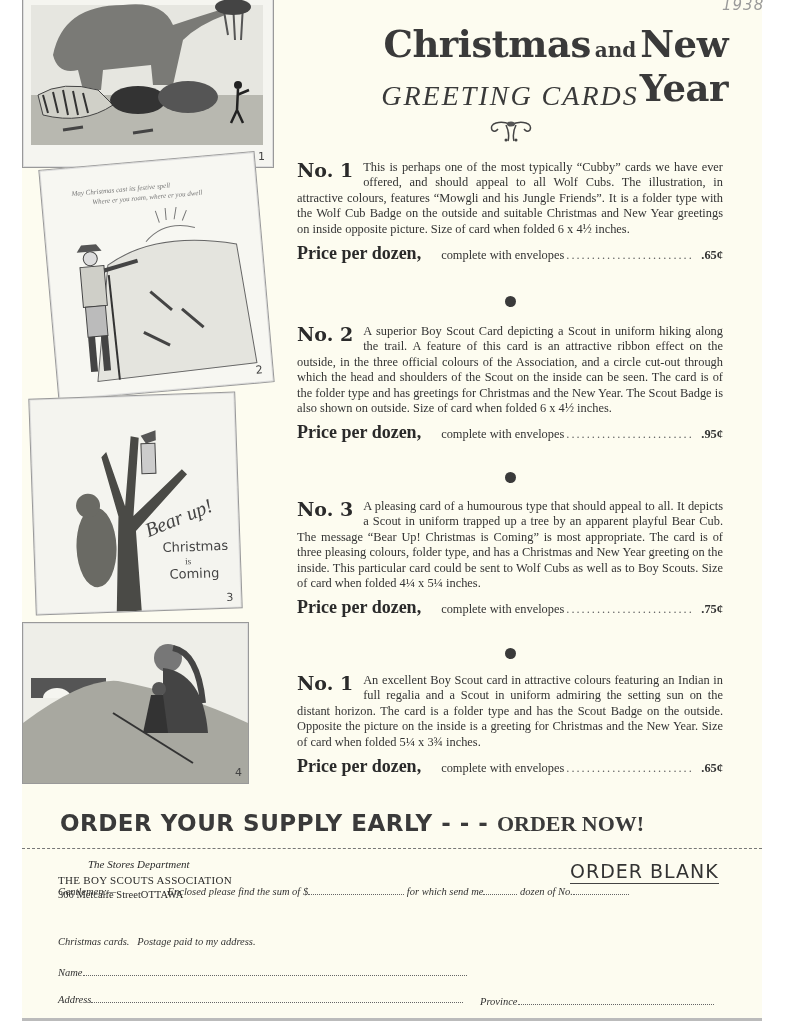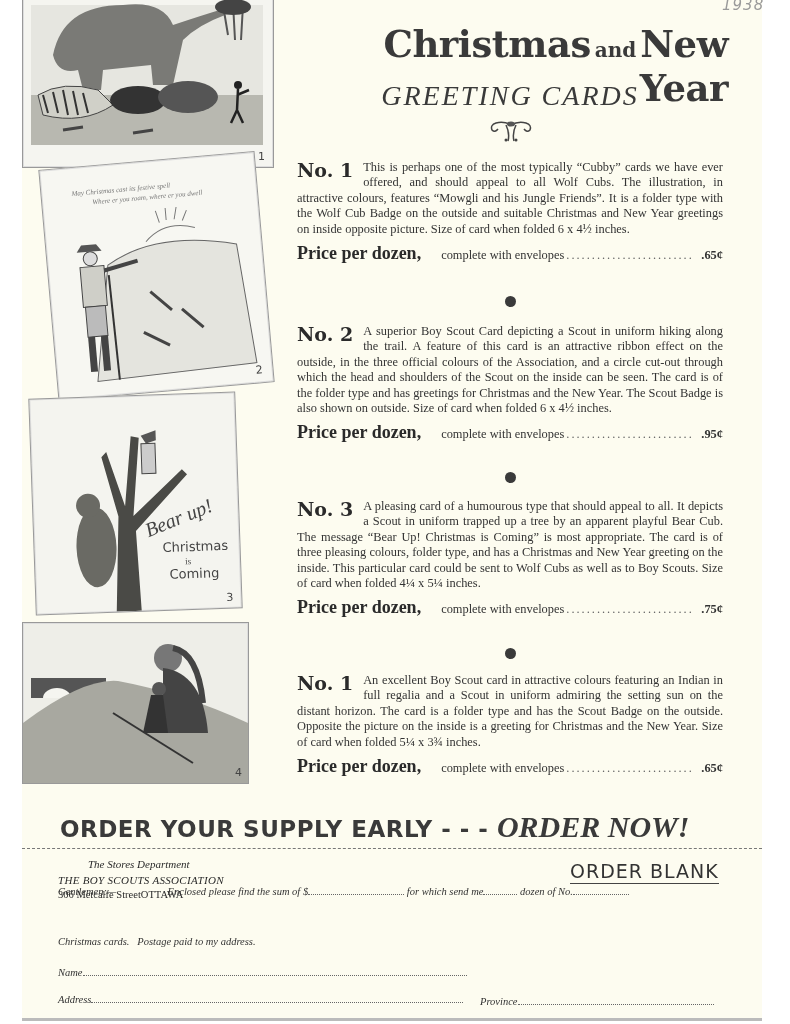--- a/index.html
+++ b/index.html
@@ -27,26 +27,26 @@
   .price .dots { flex:1; overflow:hidden; white-space:nowrap; color:#666; letter-spacing:2px; margin:0 10px 0 2px; }
   .price .val { font-weight:bold; }
   .dot-sep { position:absolute; left:505px; width:11px; height:11px; border-radius:50%; background:#3a3a3a; }
 
   
   .card { position:absolute; background:#f3f3ee; border:1px solid #999; box-shadow:0 0 0 1px #ddd inset; overflow:hidden; }
   .card .cn { position:absolute; font-family:"DejaVu Sans", sans-serif; font-size:11px; color:#444; }
 
   
   .banner { position:absolute; left:60px; top:810px; width:670px; font-family:"DejaVu Sans", sans-serif; font-weight:bold; font-size:23px; color:#3a3a3a; letter-spacing:0.5px; }
-  .banner .now { font-family:"Liberation Serif", serif; font-style:italic; font-size:30px; letter-spacing:0;text-align:right; }
+  .banner .now { font-family:"Liberation Serif", serif; font-size:22px; letter-spacing:0;text-align:right; }
   .cutline { position:absolute; left:22px; top:848px; width:740px; border-top:1px dashed #777; }
 
   
   .stores { position:absolute; left:88px; top:858px; font-style:italic; font-size:11px; }
-  .assoc { position:absolute; left:58px; top:874px; font-size:11px; letter-spacing:0.3px;font-style:italic; }
+  .assoc { position:absolute; left:58px; top:874px; font-size:11px; letter-spacing:0.3px; }
   .addr { position:absolute; left:58px; top:889px; font-size:10.5px; }
   .addr .city { }
   .order-title { position:absolute; left:570px; top:860px; font-family:"DejaVu Sans", sans-serif; font-size:19px; letter-spacing:1px; color:#333;
                  border-bottom:1.5px solid #444; padding-bottom:1px; }
   .form-line { position:absolute; font-style:italic; font-size:10.5px; color:#333; white-space:nowrap; }
   .fill { display:inline-block; border-bottom:1px dotted #666; height:9px; vertical-align:baseline; }
   .bottom-edge { position:absolute; left:22px; top:1018px; width:740px; height:3px; background:#bbb; }
 </style>
 </head>
 <body>

